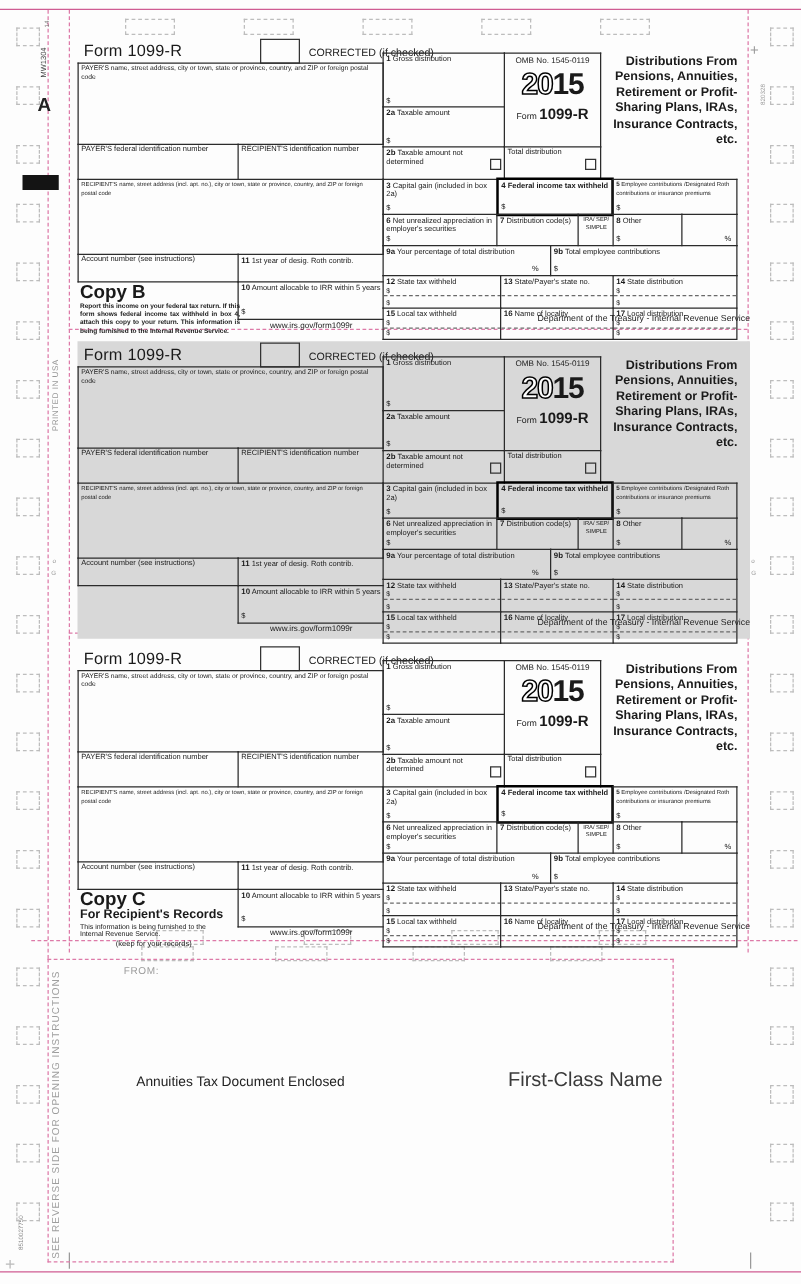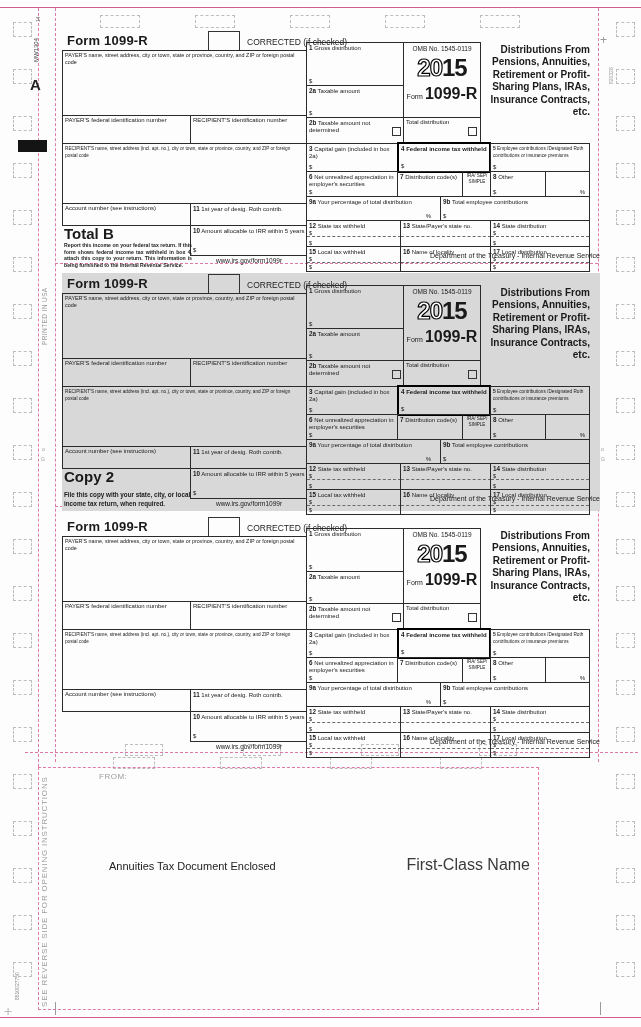--- a/index.html
+++ b/index.html
@@ -9,42 +9,42 @@
   
   .pink-solid{position:absolute;background:#cf5c92;height:1px}
   .pink-dash-v{position:absolute;width:0;border-left:1px dashed #dd7aa8}
   .pink-dash-h{position:absolute;height:0;border-top:1px dashed #dd7aa8}
   .feed{position:absolute;border:1px dashed #bdbdbd;background:transparent}
   .vert{position:absolute;transform:rotate(-90deg);transform-origin:0 0;white-space:nowrap}
   .gray-tick{position:absolute;width:1px;background:#9a9a9a}
   
   .fs{position:absolute;left:62px;width:538px;height:238px}
   .fs.c1{background:#d8d8d8}
-  .fhdr{position:absolute;left:5px;top:3px;font-size:13px;font-weight:bold;letter-spacing:.2px}
+  .fhdr{position:absolute;left:5px;top:3px;font-size:13px;font-weight:normal;letter-spacing:.2px}
   .hcb{position:absolute;left:146px;top:1px;width:30px;height:18px;border:1px solid #333;background:transparent}
   .hcorr{position:absolute;left:185px;top:7px;font-size:8.5px;color:#222}
   .bx{position:absolute;box-sizing:border-box;border-top:1px solid #2b2b2b;border-left:1px solid #2b2b2b;
       font-size:6px;line-height:1.15;padding:1px 2px;overflow:hidden}
   .bx b{font-size:6.3px}
   .br{border-right:1px solid #2b2b2b}
   .bb{border-bottom:1px solid #2b2b2b}
   .thick{border:2px solid #000}
   .tinylb{font-size:4.7px;line-height:1.12}
   .smlb{font-size:5.4px;line-height:1.15}
   .d{position:absolute;left:2px;bottom:1px;font-size:6px}
   .pct{position:absolute;right:4px;bottom:1px;font-size:6px}
   .sd1{position:absolute;left:2px;top:9px;font-size:5.5px}
   .sd2{position:absolute;left:2px;bottom:1px;font-size:5.5px}
   .dashm{position:absolute;left:0;right:0;top:15px;border-top:1px dashed #6a6a6a}
   .cb{position:absolute;right:3px;top:50%;margin-top:-4px;width:7px;height:7px;border:1px solid #333}
   .ombc{text-align:center;padding-top:2px}
   .year{margin-top:4px;font-size:24px;font-weight:bold;letter-spacing:-1px;line-height:1}
   .y20{color:#fff;-webkit-text-stroke:1.2px #000}
   .yform{margin-top:5px;font-size:7px}
-  .yform b{font-size:16px}
+  .yform b{font-size:12px}
   .ftitle{position:absolute;left:420px;top:12px;width:108px;font-weight:bold;font-size:10px;
           text-align:right;line-height:1.24;padding-top:2px}
   .ira{font-size:4.6px;line-height:1.2;text-align:center;padding:1px 0}
   .dept{position:absolute;right:0;top:222px;width:300px;font-size:7px;text-align:right;color:#222}
   .www{position:absolute;left:128px;top:227px;width:118px;font-size:6.5px;text-align:center}
   .copy-zone{position:absolute;left:2px;top:196px;width:128px}
   .copy-label{font-size:15px;font-weight:bold;line-height:1}
   .copy-sub{font-size:10px;font-weight:bold;line-height:1.05}
   .copy-note{font-size:5.2px;font-weight:bold;text-align:justify;line-height:1.25;margin-top:1px}
   .c1 .copy-note{font-size:6.3px;text-align:left;margin-top:7px;line-height:1.35;width:134px}
@@ -166,21 +166,21 @@
     <span>Account number (see instructions)</span>
   </div>
   <div class="bx" style="left:128px;top:173px;width:117px;height:23px">
     <span class="lb"><b>11</b> <span>1st year of desig. Roth contrib.</span></span>
   </div>
   <div class="bx bb" style="left:128px;top:195px;width:117px;height:31px">
     <span class="lb"><b>10</b> <span>Amount allocable to IRR within 5 years</span></span>
     <span class="d">$</span>
   </div>
   <div class="copy-zone">
-    <div class="copy-label">Total B</div>
+    <div class="copy-label">Copy B</div>
     <div class="copy-sub"></div>
     <div class="copy-note">Report this income on your federal tax return. If this form shows federal income tax withheld in box 4, attach this copy to your return. This information is being furnished to the Internal Revenue Service.</div>
     <div class="copy-note2"></div>
   </div>
   <div class="www">www.irs.gov/form1099r</div>
 
   <div class="ftitle">Distributions From Pensions, Annuities, Retirement or Profit-Sharing Plans, IRAs, Insurance Contracts, etc.</div>
   <div class="bx" style="left:244px;top:12px;width:98px;height:44px">
     <span class="lb"><b>1</b> <span>Gross distribution</span></span>
     <span class="d">$</span>
@@ -293,26 +293,20 @@
   <div class="bx bb" style="left:0;top:173px;width:129px;height:23px">
     <span>Account number (see instructions)</span>
   </div>
   <div class="bx" style="left:128px;top:173px;width:117px;height:23px">
     <span class="lb"><b>11</b> <span>1st year of desig. Roth contrib.</span></span>
   </div>
   <div class="bx bb" style="left:128px;top:195px;width:117px;height:31px">
     <span class="lb"><b>10</b> <span>Amount allocable to IRR within 5 years</span></span>
     <span class="d">$</span>
   </div>
-  <div class="copy-zone">
-    <div class="copy-label">Copy 2</div>
-    <div class="copy-sub"></div>
-    <div class="copy-note">File this copy with your state, city, or local income tax return, when required.</div>
-    <div class="copy-note2"></div>
-  </div>
   <div class="www">www.irs.gov/form1099r</div>
 
   <div class="ftitle">Distributions From Pensions, Annuities, Retirement or Profit-Sharing Plans, IRAs, Insurance Contracts, etc.</div>
   <div class="bx" style="left:244px;top:12px;width:98px;height:44px">
     <span class="lb"><b>1</b> <span>Gross distribution</span></span>
     <span class="d">$</span>
   </div>
   <div class="bx br ombc" style="left:341px;top:12px;width:78px;height:76px">
     <div style="font-size:6.5px">OMB No. 1545-0119</div>
     <div class="year"><span class="y20">20</span><span>15</span></div>
@@ -421,20 +415,26 @@
   <div class="bx bb" style="left:0;top:173px;width:129px;height:23px">
     <span>Account number (see instructions)</span>
   </div>
   <div class="bx" style="left:128px;top:173px;width:117px;height:23px">
     <span class="lb"><b>11</b> <span>1st year of desig. Roth contrib.</span></span>
   </div>
   <div class="bx bb" style="left:128px;top:195px;width:117px;height:31px">
     <span class="lb"><b>10</b> <span>Amount allocable to IRR within 5 years</span></span>
     <span class="d">$</span>
   </div>
+  <div class="copy-zone">
+    <div class="copy-label">Copy C</div>
+    <div class="copy-sub">For Recipient's Records</div>
+    <div class="copy-note">This information is being furnished to the Internal Revenue Service.</div>
+    <div class="copy-note2">(keep for your records)</div>
+  </div>
   <div class="www">www.irs.gov/form1099r</div>
 
   <div class="ftitle">Distributions From Pensions, Annuities, Retirement or Profit-Sharing Plans, IRAs, Insurance Contracts, etc.</div>
   <div class="bx" style="left:244px;top:12px;width:98px;height:44px">
     <span class="lb"><b>1</b> <span>Gross distribution</span></span>
     <span class="d">$</span>
   </div>
   <div class="bx br ombc" style="left:341px;top:12px;width:78px;height:76px">
     <div style="font-size:6.5px">OMB No. 1545-0119</div>
     <div class="year"><span class="y20">20</span><span>15</span></div>

